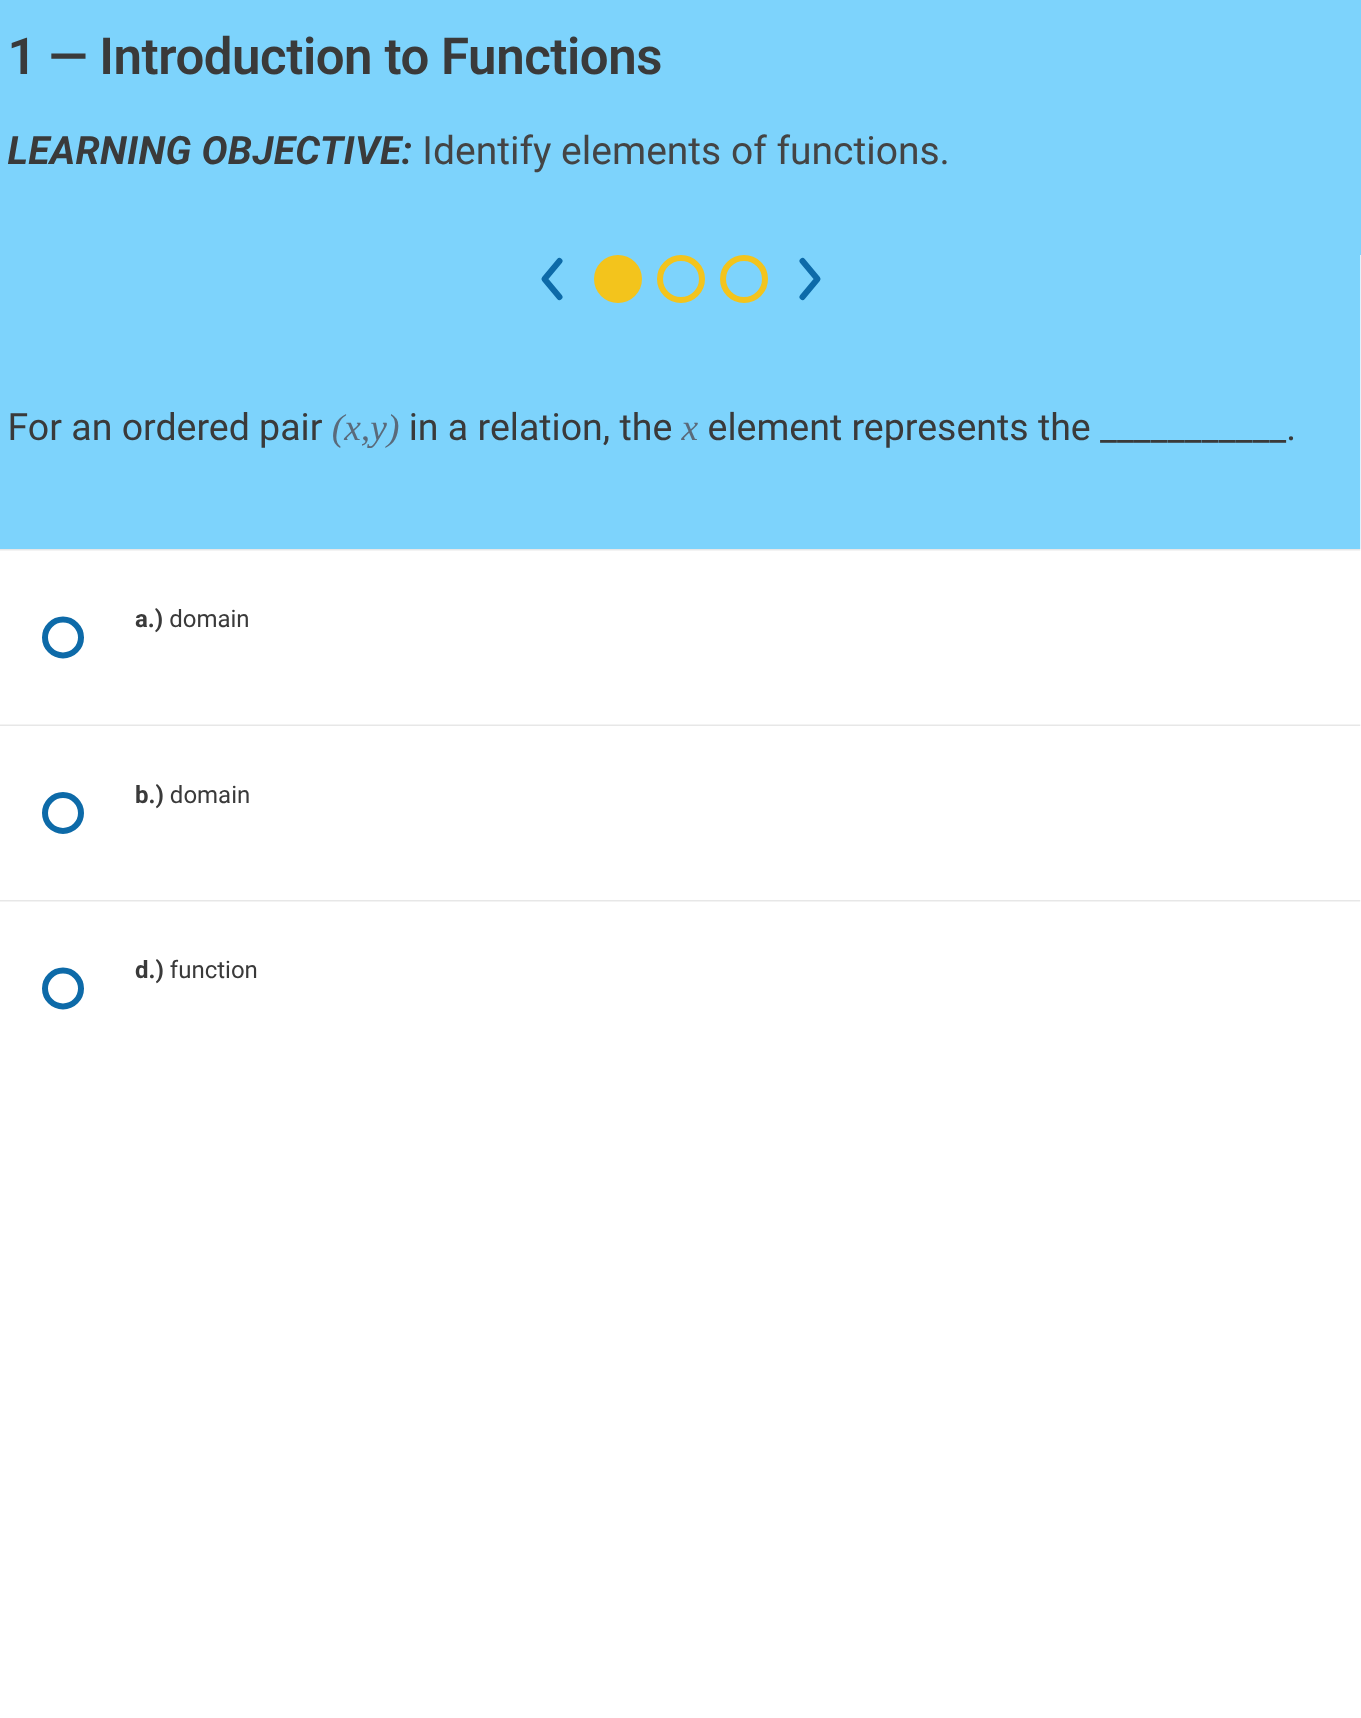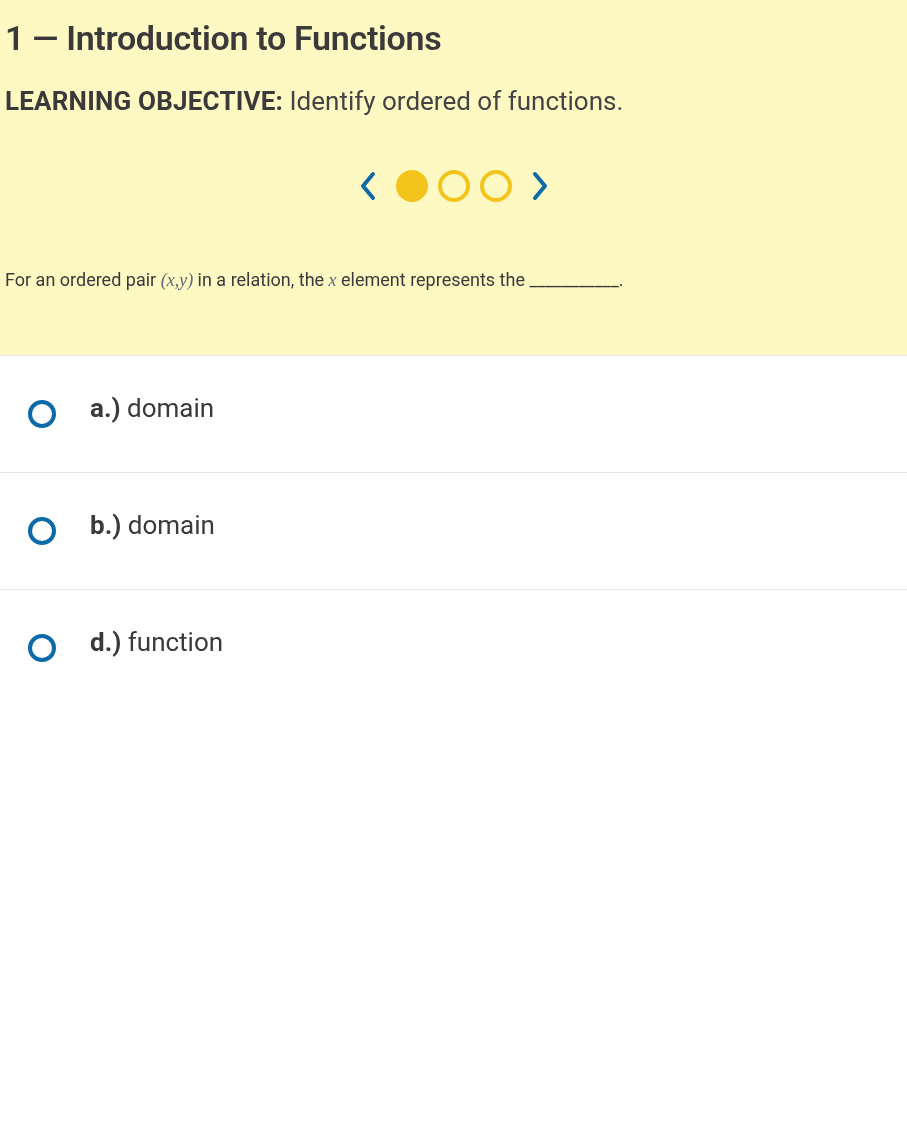--- a/index.html
+++ b/index.html
@@ -7,39 +7,40 @@
       margin: 0;
       padding: 0;
     }
     body {
       font-family: -apple-system, BlinkMacSystemFont, "Segoe UI", Roboto, Helvetica, Arial, sans-serif;
       width: 907px;
       background: #fff;
       color: #333;
     }
     .header-block {
-      background: #fef9c3;
+      background: #7dd3fc;
       padding: 18px 5px 60px 5px;
     }
     .module-title {
       font-size: 34px;
       font-weight: 600;
       color: #3a3a3a;
       margin-bottom: 28px;
       letter-spacing: -0.3px;
     }
     .objective-line {
       font-size: 26px;
       color: #444;
       margin-bottom: 50px;
     }
     .objective-label {
       font-weight: 700;
       color: #3a3a3a;
       letter-spacing: 0.2px;
+      font-style: italic;
     }
     .pager {
       display: flex;
       align-items: center;
       justify-content: center;
       gap: 6px;
       margin-bottom: 60px;
     }
     .chev {
       width: 40px;
@@ -58,21 +59,21 @@
       cursor: pointer;
     }
     .dot.filled {
       background: #f3c41c;
     }
     .dot.hollow {
       border: 4px solid #f3c41c;
       background: transparent;
     }
     .question {
-      font-size: 18px;
+      font-size: 25px;
       color: #3a3a3a;
       line-height: 1.6;
       font-weight: 400;
     }
     .math-ital {
       font-style: italic;
       color: #5a6a7a;
       font-family: Georgia, 'Times New Roman', serif;
     }
     .answers {
@@ -92,37 +93,37 @@
       width: 28px;
       height: 28px;
       border: 4px solid #0d6aa8;
       border-radius: 50%;
       flex: 0 0 auto;
       margin-top: 8px;
       margin-right: 34px;
       background: #fff;
     }
     .answer-text {
-      font-size: 26px;
+      font-size: 16px;
       color: #3a3a3a;
       line-height: 1.3;
     }
     .answer-letter {
       font-weight: 700;
     }
   </style>
 </head>
 <body>
 
 <div class="header-block">
   <h1 class="module-title">1 — Introduction to Functions</h1>
 
   <div class="objective-line">
     <span class="objective-label">LEARNING OBJECTIVE:</span>
-    <span>Identify ordered of functions.</span>
+    <span>Identify elements of functions.</span>
   </div>
 
   <div class="pager">
     <div class="chev">
       <svg width="18" height="30" viewBox="0 0 18 30">
           <polyline points="14,3 4,15 14,27" fill="none" stroke="#0d6aa8" stroke-width="4" stroke-linecap="round" stroke-linejoin="round"></polyline>
         </svg>
     </div>
     <div class="dot filled"></div>
     <div class="dot hollow"></div>

